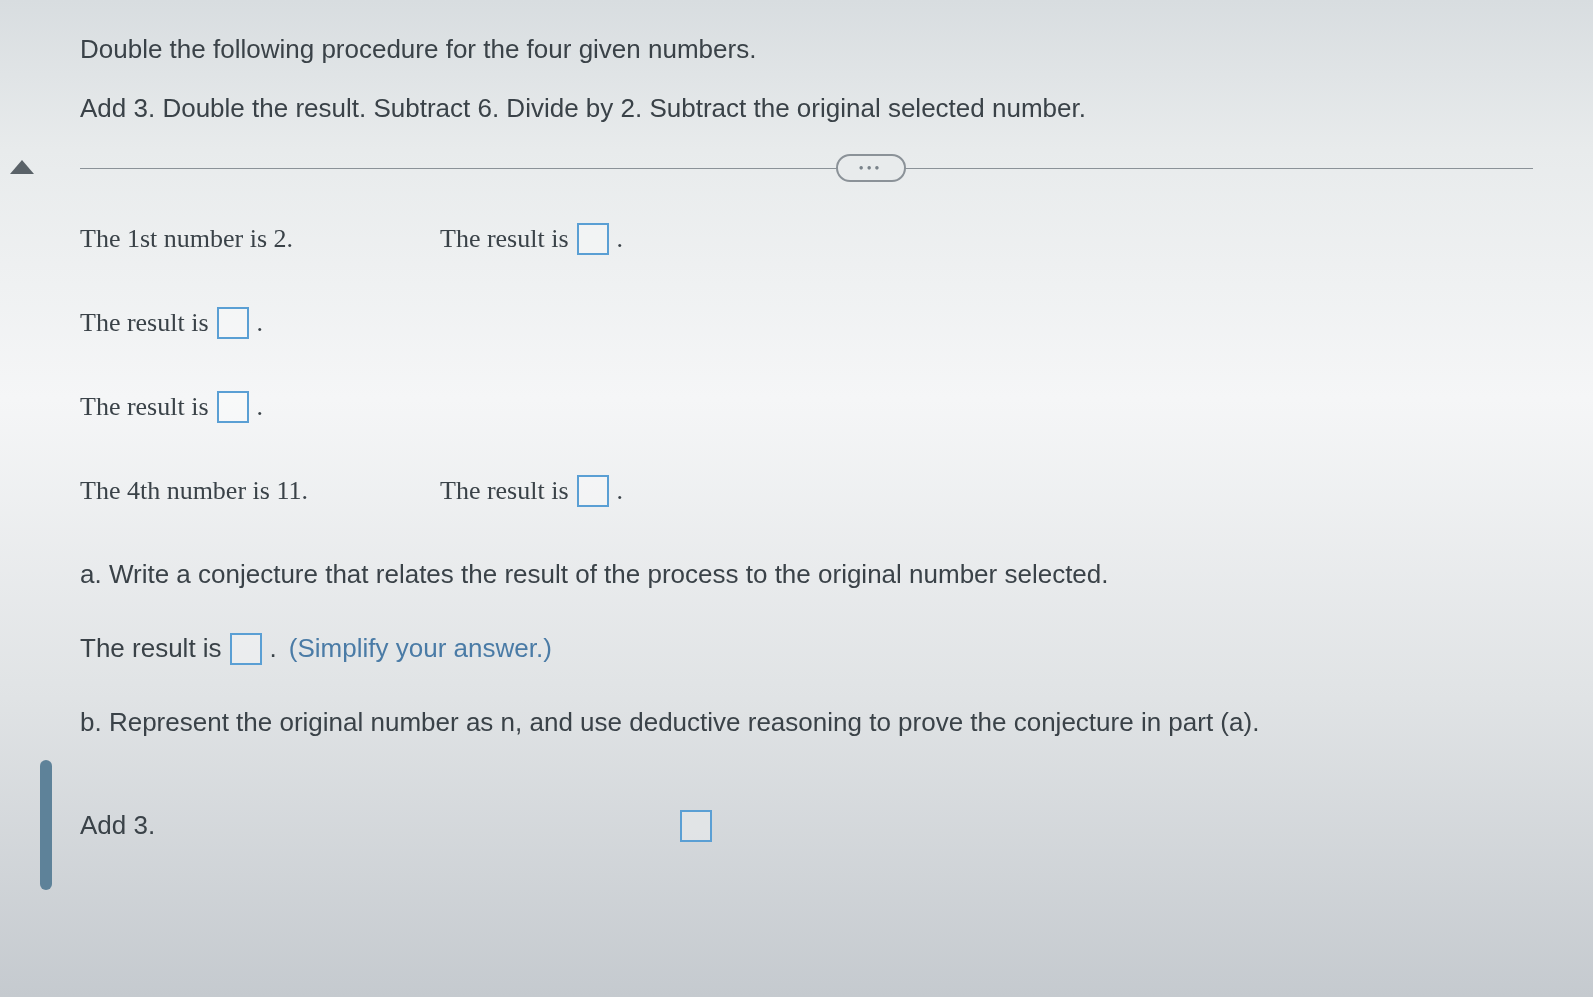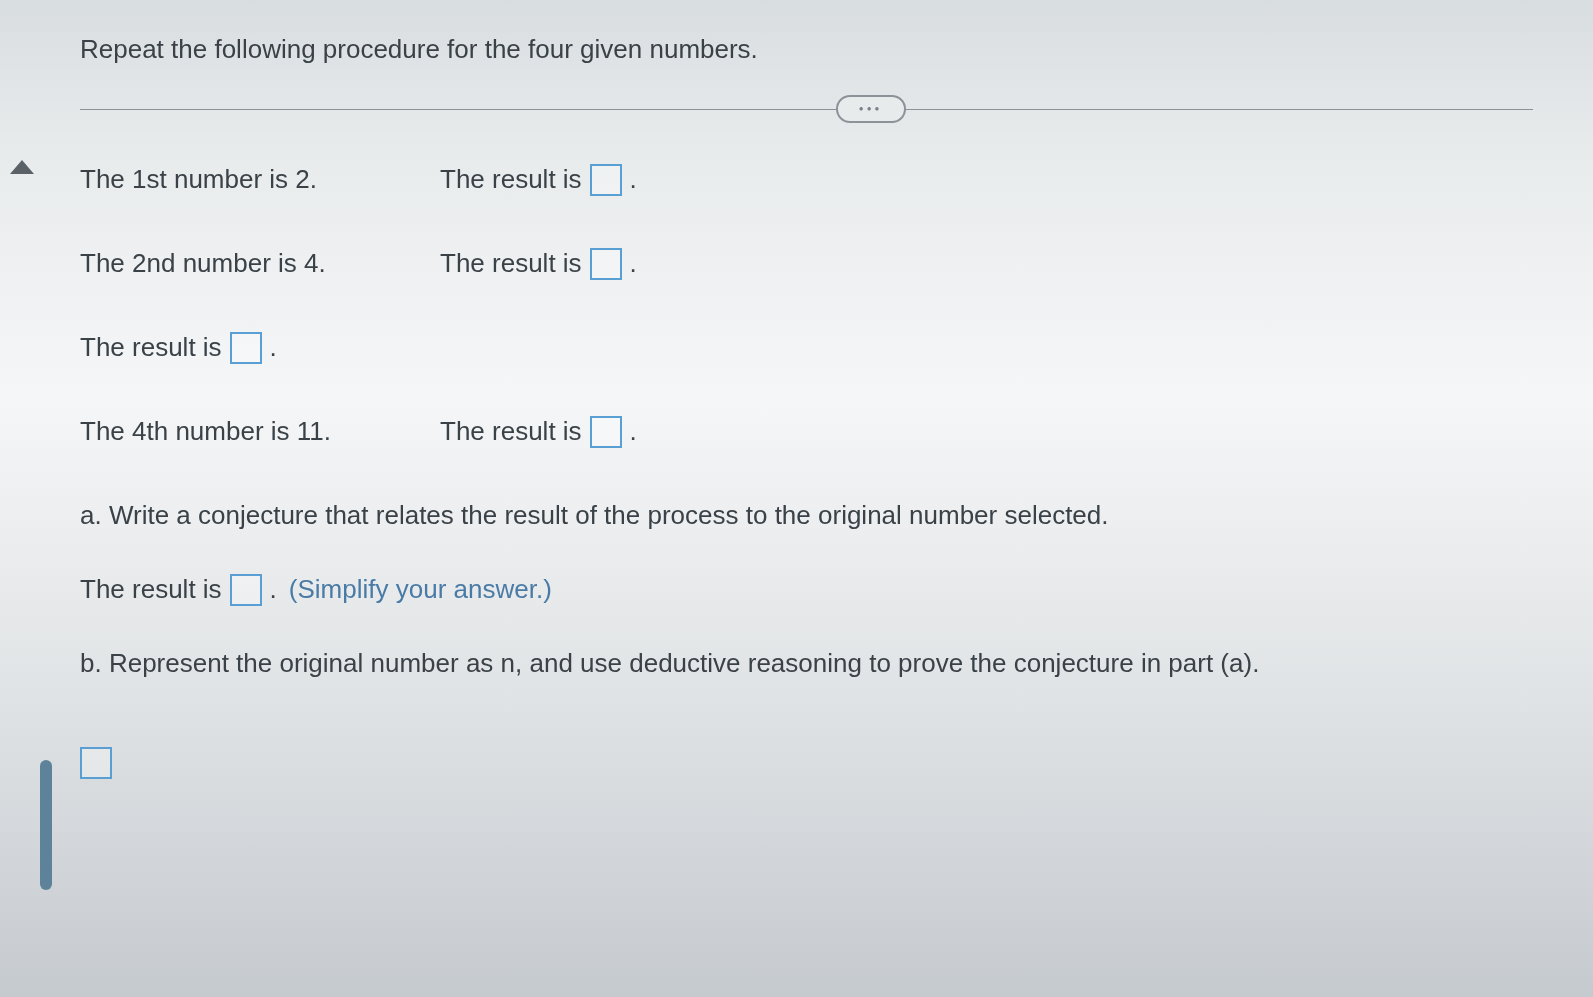--- a/index.html
+++ b/index.html
@@ -59,20 +59,21 @@
       height: 0;
       border-left: 12px solid transparent;
       border-right: 12px solid transparent;
       border-bottom: 14px solid #5a6268;
       cursor: pointer;
     }
     .number-row {
       display: flex;
       align-items: center;
       margin-bottom: 45px;
+      font-family: Liberation Serif, serif;
     }
     .number-label {
       width: 360px;
     }
     .result-text {
       display: flex;
       align-items: center;
       gap: 8px;
     }
     .answer-box {
@@ -116,41 +117,41 @@
       background: #5e8299;
       border-radius: 6px;
     }
   </style>
 </head>
 <body>
 
 <div class="scroll-up"></div>
 
 <div class="question-header">
-  <p>Repeat the following procedure for the four given numbers.</p>
+  <p>Double the following procedure for the four given numbers.</p>
+  <p>Add 3.  Double the result.  Subtract 6.  Divide by 2.  Subtract the original selected number.</p>
 </div>
 
 <div class="divider-container">
   <hr class="divider-line">
   <div class="divider-pill">
     <span>●●●</span>
   </div>
 </div>
 
 <div class="number-row">
   <div class="number-label">The 1st number is 2.</div>
   <div class="result-text">
     <span>The result is</span>
     <span class="answer-box"></span>
     <span>.</span>
   </div>
 </div>
 
 <div class="number-row">
-  <div class="number-label">The 2nd number is 4.</div>
   <div class="result-text">
     <span>The result is</span>
     <span class="answer-box"></span>
     <span>.</span>
   </div>
 </div>
 
 <div class="number-row">
   <div class="result-text">
     <span>The result is</span>
@@ -173,16 +174,17 @@
 <div class="part-a-result">
   <span>The result is</span>
   <span class="answer-box"></span>
   <span>.</span>
   <span class="simplify-hint">(Simplify your answer.)</span>
 </div>
 
 <p class="part-b">b. Represent the original number as n, and use deductive reasoning to prove the conjecture in part (a).</p>
 
 <div class="add3-row">
+  <div class="add3-label">Add 3.</div>
   <span class="answer-box"></span>
 </div>
 
 <div class="scroll-indicator"></div>
 
 </body></html>

